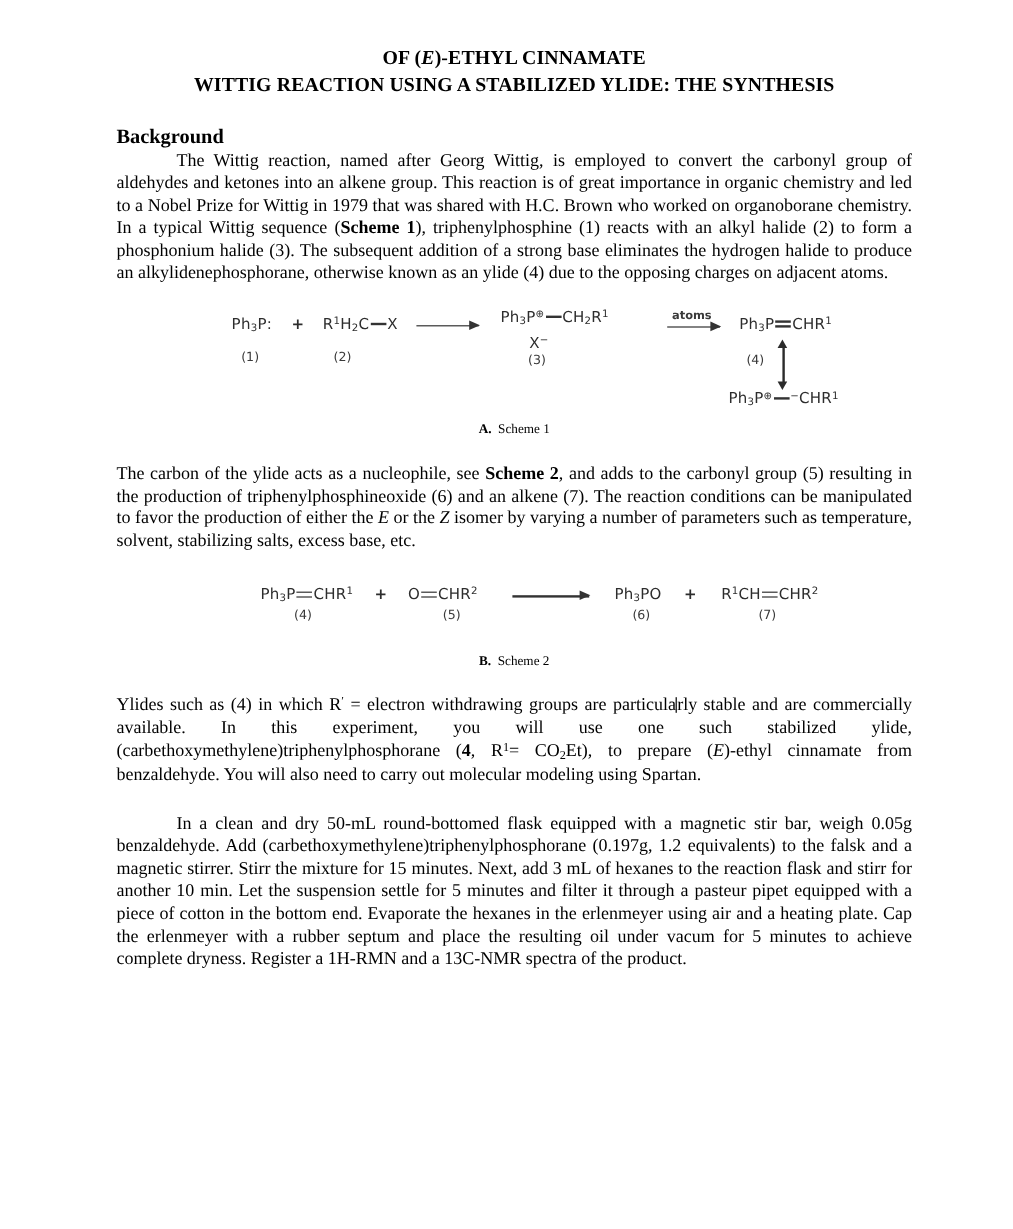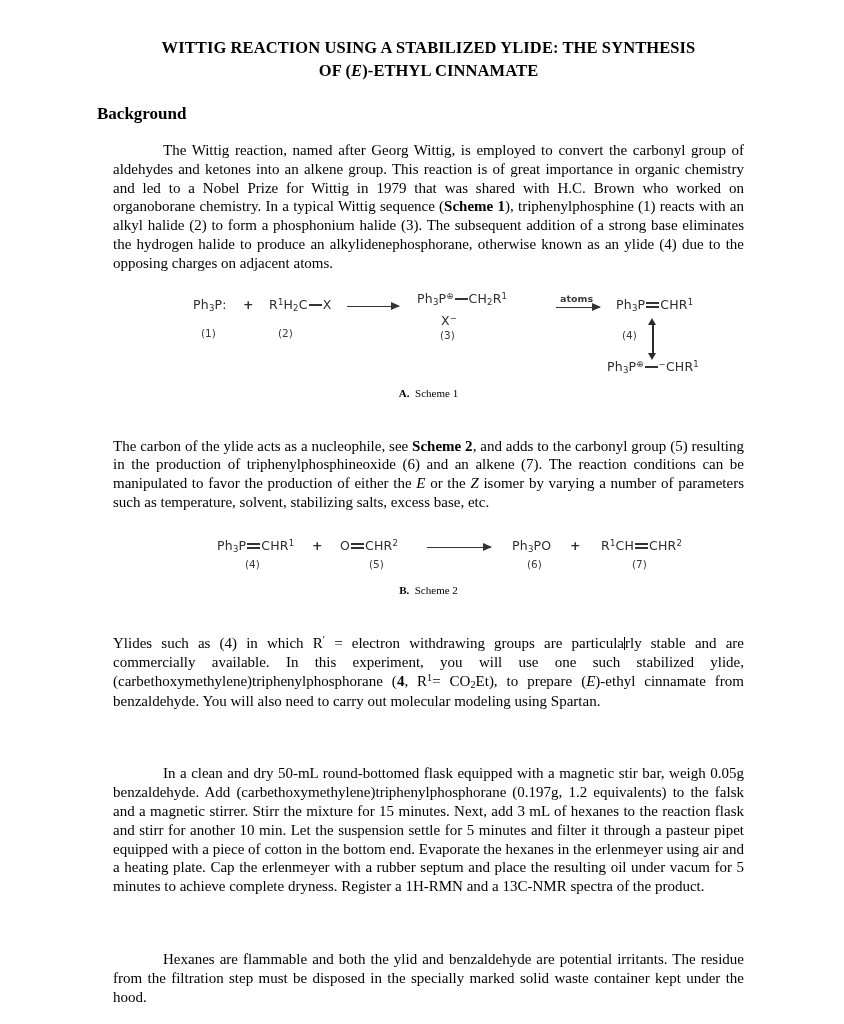--- a/index.html
+++ b/index.html
@@ -34,21 +34,21 @@
   .title-line { display: block; }
   .sec-head {
     font-size: 17px;
     font-weight: bold;
     margin: 0;
     line-height: 1.3;
   }
   p.body-par {
     font-size: 15px;
     line-height: 1.255;
-    margin: 16px;
+    margin: 0;
     text-align: justify;
     text-justify: inter-word;
     hyphens: none;
   }
   p.body-par.indent { text-indent: 50px; }
   .ital { font-style: italic; }
   .bold { font-weight: bold; }
   sub { font-size: 0.68em; vertical-align: -0.22em; }
   sup { font-size: 0.68em; vertical-align: 0.45em; }
 
@@ -152,22 +152,22 @@
     vertical-align: -2px;
     margin: 0 0 0 0;
   }
 </style>
 </head>
 <body>
 
 <div class="page">
 
   <h1 class="doc-title">
+    <span class="title-line"><span>OF (</span><span class="ital">E</span><span>)-ETHYL CINNAMATE</span></span>
     <span class="title-line">WITTIG REACTION USING A STABILIZED YLIDE: THE SYNTHESIS</span>
-    <span class="title-line"><span>OF (</span><span class="ital">E</span><span>)-ETHYL CINNAMATE</span></span>
   </h1>
 
   <div style="height:20px"></div>
 
   <div class="sec-head">Background</div>
 
   <p class="body-par indent"><span>The Wittig reaction, named after Georg Wittig, is employed to convert the carbonyl group of aldehydes and ketones into an alkene group. This reaction is of great importance in organic chemistry and led to a Nobel Prize for Wittig in 1979 that was shared with H.C. Brown who worked on organoborane chemistry. In a typical Wittig sequence (</span><span class="bold">Scheme 1</span><span>), triphenylphosphine (1) reacts with an alkyl halide (2) to form a phosphonium halide (3). The subsequent addition of a strong base eliminates the hydrogen halide to produce an alkylidenephosphorane, otherwise known as an ylide (4) due to the opposing charges on adjacent atoms.</span></p>
 
   <div class="scheme" style="height:92px; margin-top:18px;">
 
@@ -228,27 +228,26 @@
     <span class="plus" style="left:473px; top:4px;">+</span>
 
     <span class="unit" style="left:504px; top:4px;"><span>R</span><sup>1</sup><span>CH</span><span class="dbond"><i></i><i></i></span><span>CHR</span><sup>2</sup></span>
 
     <span class="num" style="left:148px; top:24px;">(4)</span>
     <span class="num" style="left:272px; top:24px;">(5)</span>
     <span class="num" style="left:430px; top:24px;">(6)</span>
     <span class="num" style="left:535px; top:24px;">(7)</span>
   </div>
 
-  <p class="caption" style="margin-top:4px;font-family:Liberation Serif, serif;"><span class="cap-letter">B.</span>&nbsp; <span>Scheme 2</span></p>
+  <p class="caption" style="margin-top:16px;font-family:Liberation Serif, serif;"><span class="cap-letter">B.</span>&nbsp; <span>Scheme 2</span></p>
 
   <div style="height:22px"></div>
 
   <p class="body-par"><span>Ylides such as (4) in which R</span><sup>′</sup><span> = electron withdrawing groups are particula</span><span class="caret"></span><span>rly stable and are commercially available.    In this experiment, you will use one such stabilized ylide, (carbethoxymethylene)triphenylphosphorane (</span><span class="bold">4</span><span>, R</span><sup>1</sup><span>= CO</span><sub>2</sub><span>Et), to prepare (</span><span class="ital">E</span><span>)-ethyl cinnamate from benzaldehyde. You will also need to carry out molecular modeling using Spartan.</span></p>
 
   <div style="height:22px"></div>
 
   <p class="body-par indent">In a clean and dry 50-mL round-bottomed flask equipped with a magnetic stir bar, weigh 0.05g benzaldehyde.  Add (carbethoxymethylene)triphenylphosphorane (0.197g, 1.2 equivalents) to the falsk and a magnetic stirrer. Stirr the mixture for 15 minutes. Next, add 3 mL of hexanes to the reaction flask and stirr for another 10 min. Let the suspension settle for 5 minutes and filter it through a pasteur pipet equipped with a piece of cotton in the bottom end. Evaporate the hexanes in the erlenmeyer using air and a heating plate. Cap the erlenmeyer with a rubber septum and place the resulting oil under vacum for 5 minutes to achieve complete dryness. Register a 1H-RMN and a 13C-NMR spectra of the product.</p>
 
   <div style="height:22px"></div>
 
-  <p class="body-par indent">Hexanes are flammable and both the ylid and benzaldehyde are potential irritants. The residue from the filtration step must be disposed in the specially marked solid waste container kept under the hood.</p>
 
 </div>
 
 </body></html>

